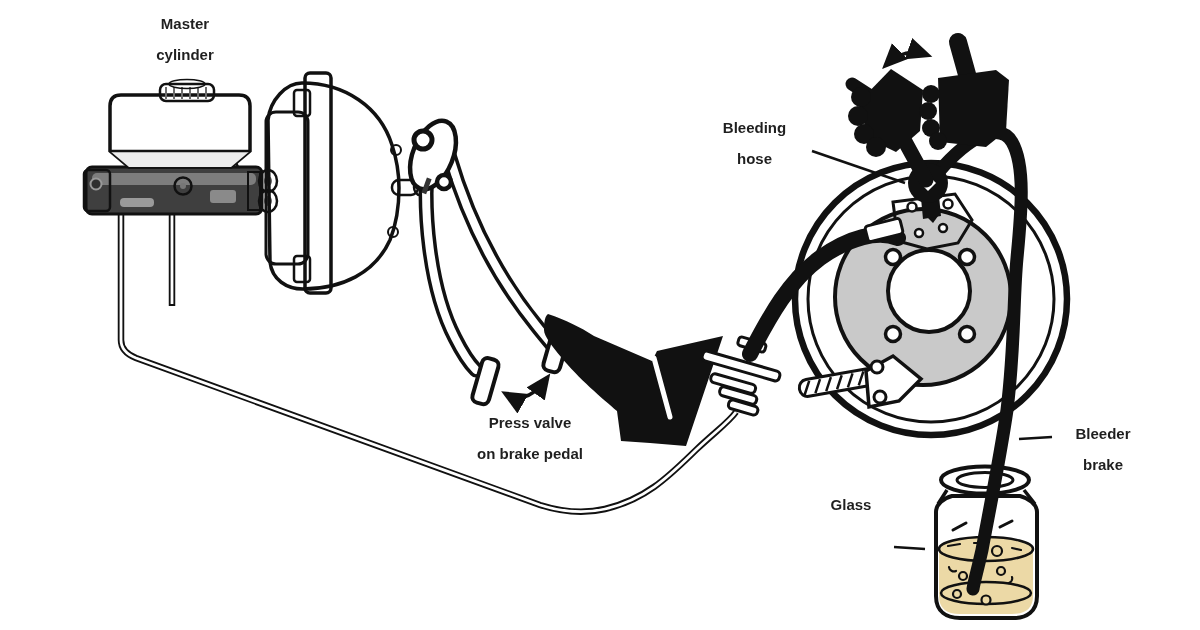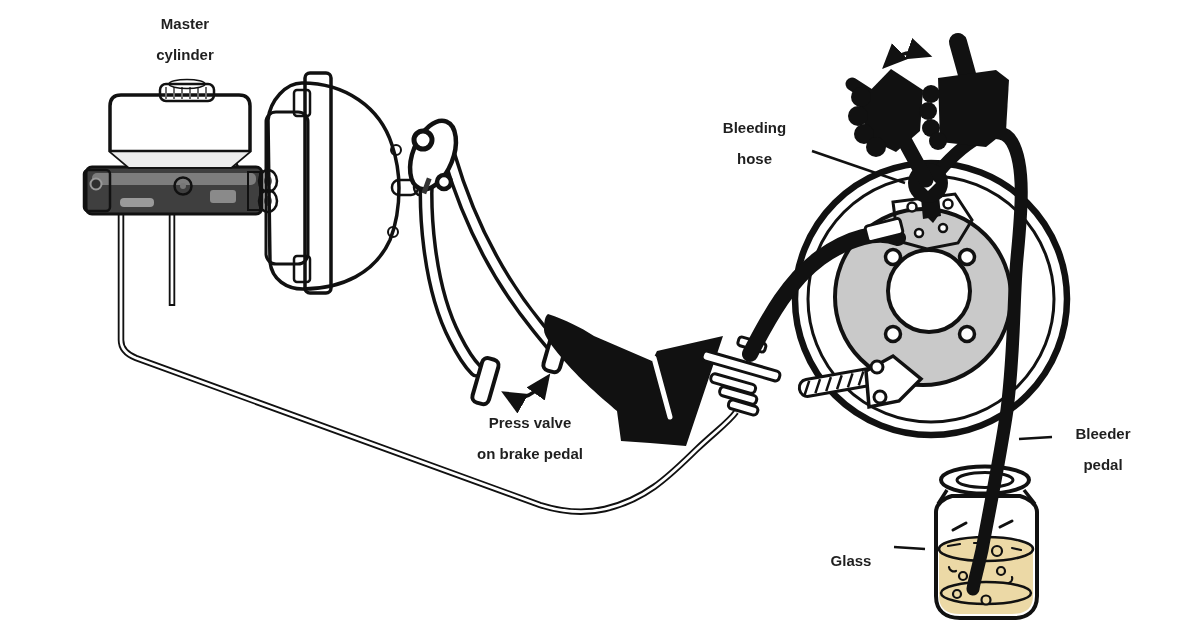--- a/index.html
+++ b/index.html
@@ -219,20 +219,20 @@
   <div>hose</div>
 </div>
 
 <div class="label" style="left:415px;top:407px;width:230px;">
   <div>Press valve</div>
   <div>on brake pedal</div>
 </div>
 
 <div class="label" style="left:1025px;top:418px;width:156px;">
   <div>Bleeder</div>
-  <div>pedal</div>
-</div>
-
-<div class="label" style="left:795px;top:545px;width:112px;">
+  <div>brake</div>
+</div>
+
+<div class="label" style="left:795px;top:489px;width:112px;">
   <div>Glass</div>
 </div>
 
 </div>
 
 </body></html>

